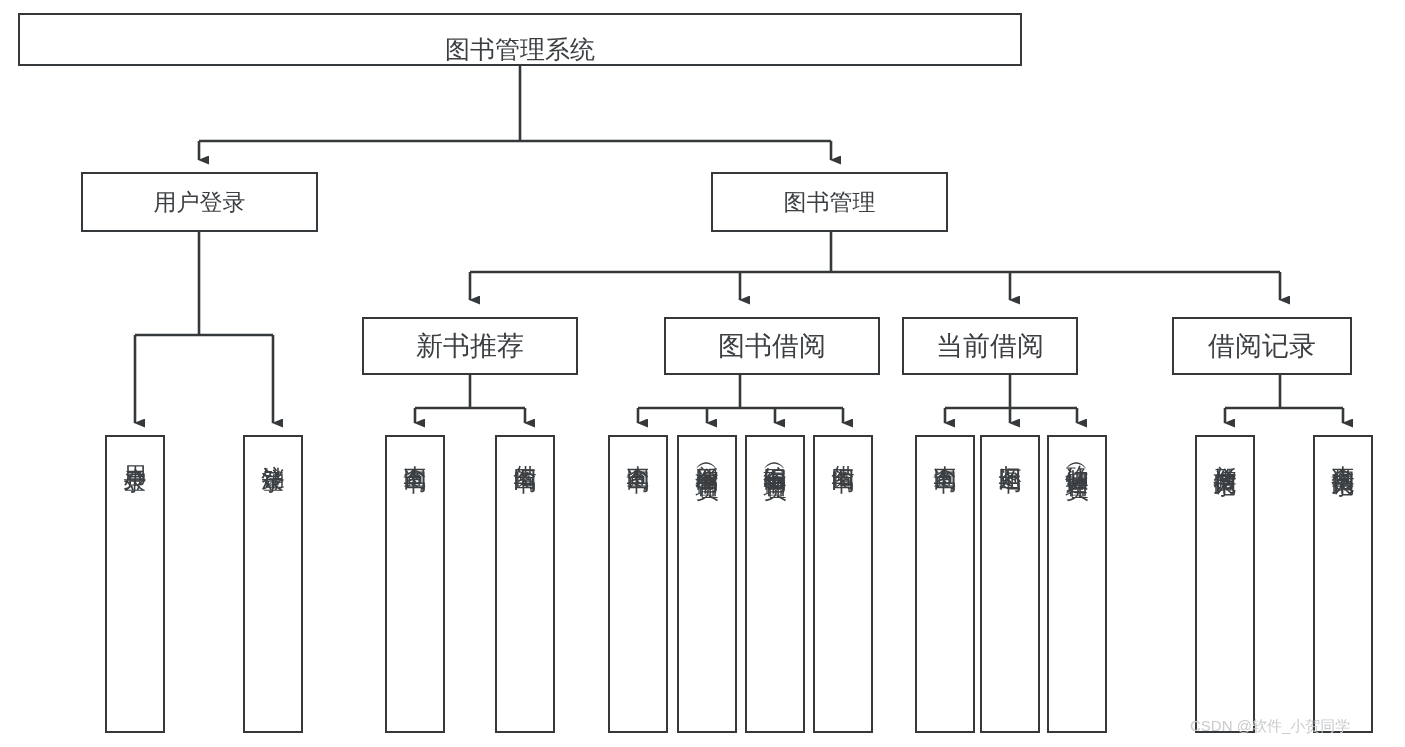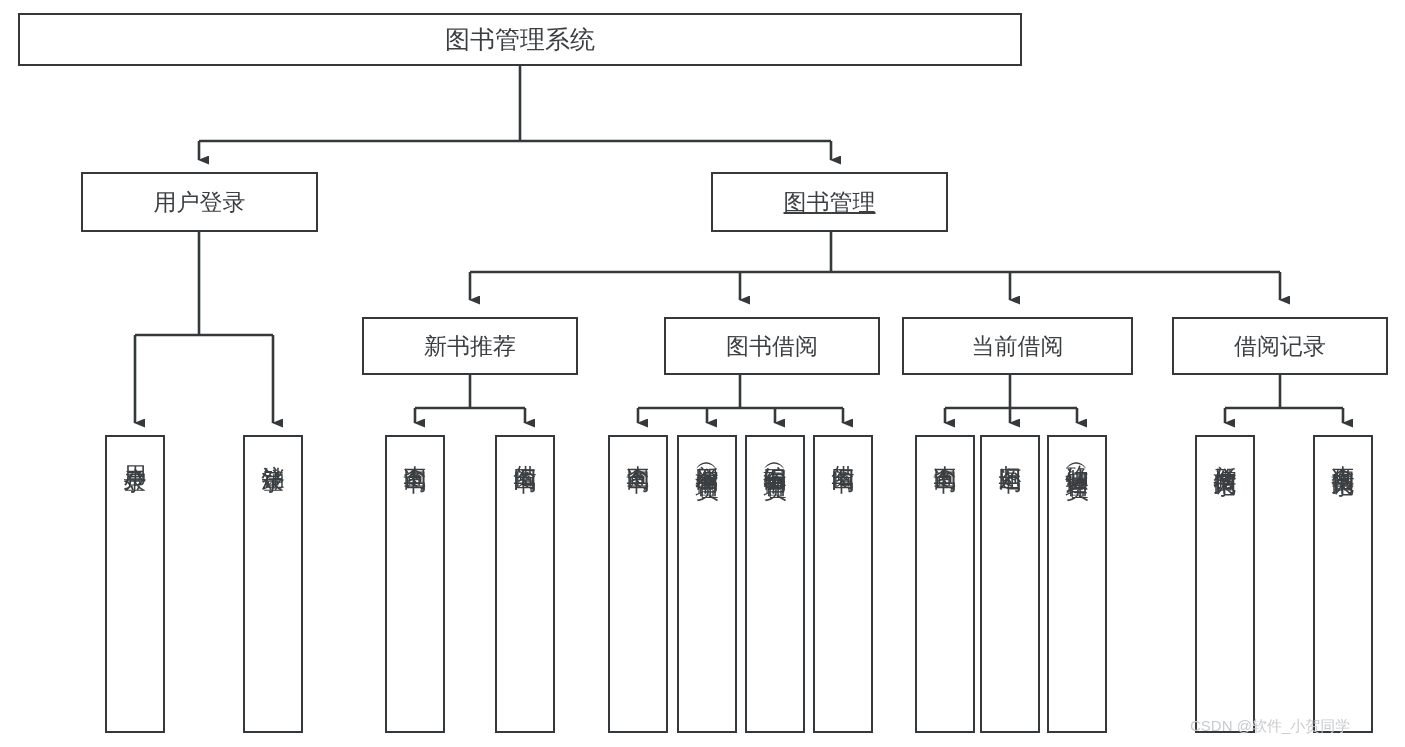--- a/index.html
+++ b/index.html
@@ -38,21 +38,21 @@
     text-align: center;
     z-index: 2;
   }
   .node-label {
     display: block;
     line-height: 1.22;
   }
   
   .n-root   { font-size: 25px; }
   .n-lvl2   { font-size: 23px; }
-  .n-lvl3   { font-size: 23px; }
+  .n-lvl3   { font-size: 27px; }
   
   .leaf {
     align-items: flex-start;
     padding-top: 10px;
   }
   .leaf .node-label {
     writing-mode: vertical-rl;
     text-orientation: upright;
     font-size: 23px;
     letter-spacing: 2px;
@@ -116,41 +116,41 @@
       <path d="M1010,408 L1010,423" marker-end="url(#arrowhead)"></path>
       <path d="M1077,408 L1077,423" marker-end="url(#arrowhead)"></path>
 
       <path d="M1280,375 L1280,408"></path>
       <path d="M1225,408 L1343,408"></path>
       <path d="M1225,408 L1225,423" marker-end="url(#arrowhead)"></path>
       <path d="M1343,408 L1343,423" marker-end="url(#arrowhead)"></path>
     </g>
   </svg>
 
-  <div class="node n-root" style="left:18px; top:13px; width:1004px; height:53px;">
+  <div class="node n-root" style="left:18px; top:13px; width:1004px; height:53px;align-items:flex-end;">
     <span class="node-label">图书管理系统</span>
   </div>
 
   <div class="node n-lvl2" style="left:81px; top:172px; width:237px; height:60px;">
     <span class="node-label">用户登录</span>
   </div>
-  <div class="node n-lvl2" style="left:711px; top:172px; width:237px; height:60px;text-decoration:underline;">
+  <div class="node n-lvl2" style="left:711px; top:172px; width:237px; height:60px;">
     <span class="node-label">图书管理</span>
   </div>
 
   <div class="node n-lvl3" style="left:362px; top:317px; width:216px; height:58px;">
     <span class="node-label">新书推荐</span>
   </div>
   <div class="node n-lvl3" style="left:664px; top:317px; width:216px; height:58px;">
     <span class="node-label">图书借阅</span>
   </div>
-  <div class="node n-lvl3" style="left:902px; top:317px; width:231px; height:58px;align-items:center;">
+  <div class="node n-lvl3" style="left:902px; top:317px; width:176px; height:58px;align-items:center;">
     <span class="node-label">当前借阅</span>
   </div>
-  <div class="node n-lvl3" style="left:1172px; top:317px; width:216px; height:58px;">
+  <div class="node n-lvl3" style="left:1172px; top:317px; width:180px; height:58px;">
     <span class="node-label">借阅记录</span>
   </div>
 
   <div class="node leaf" style="left:105px; top:435px; width:60px; height:298px;">
     <span class="node-label">用户登录</span>
   </div>
   <div class="node leaf" style="left:243px; top:435px; width:60px; height:298px;">
     <span class="node-label">注销登录</span>
   </div>
 

